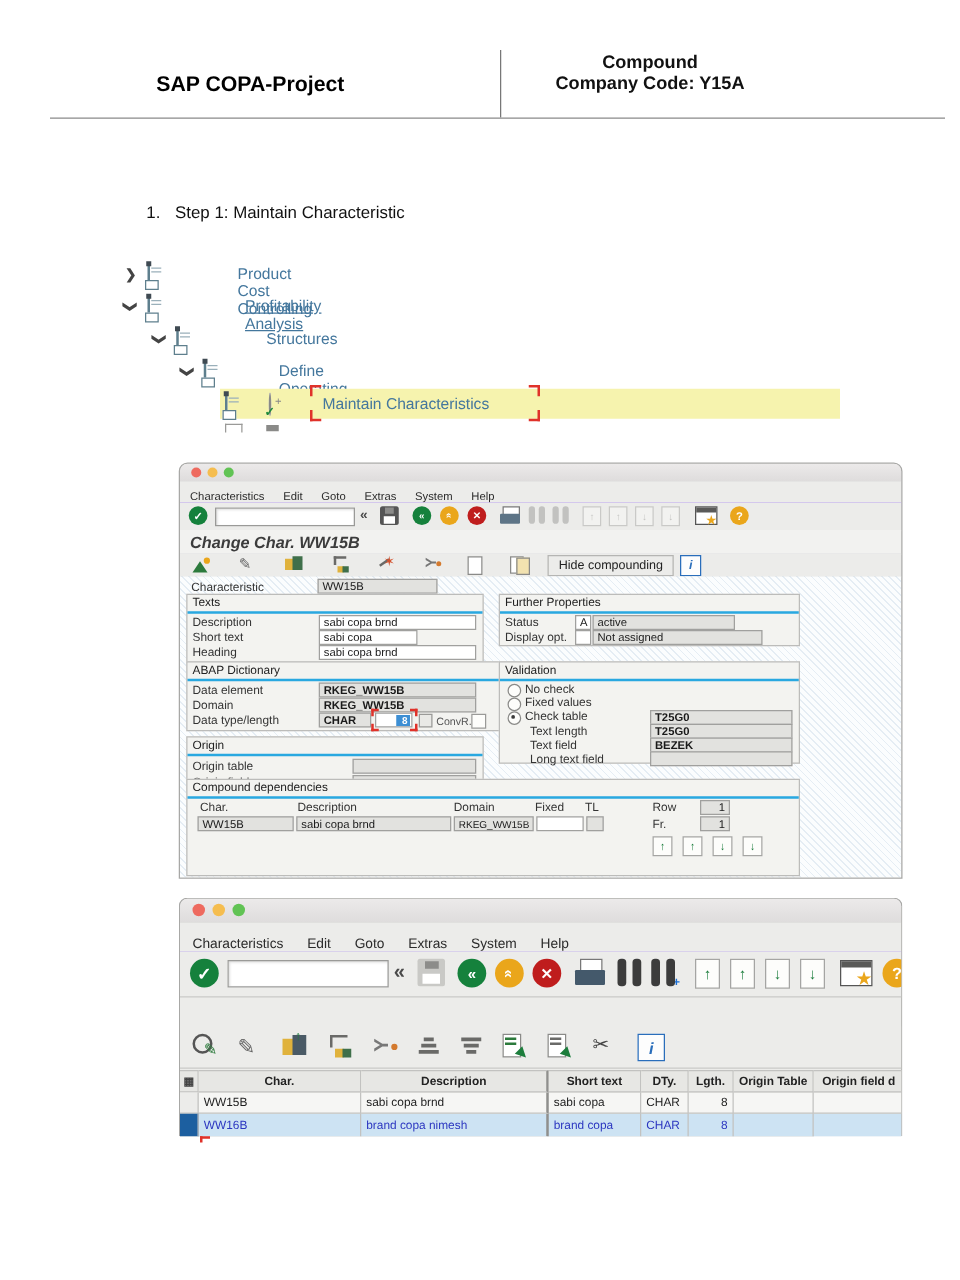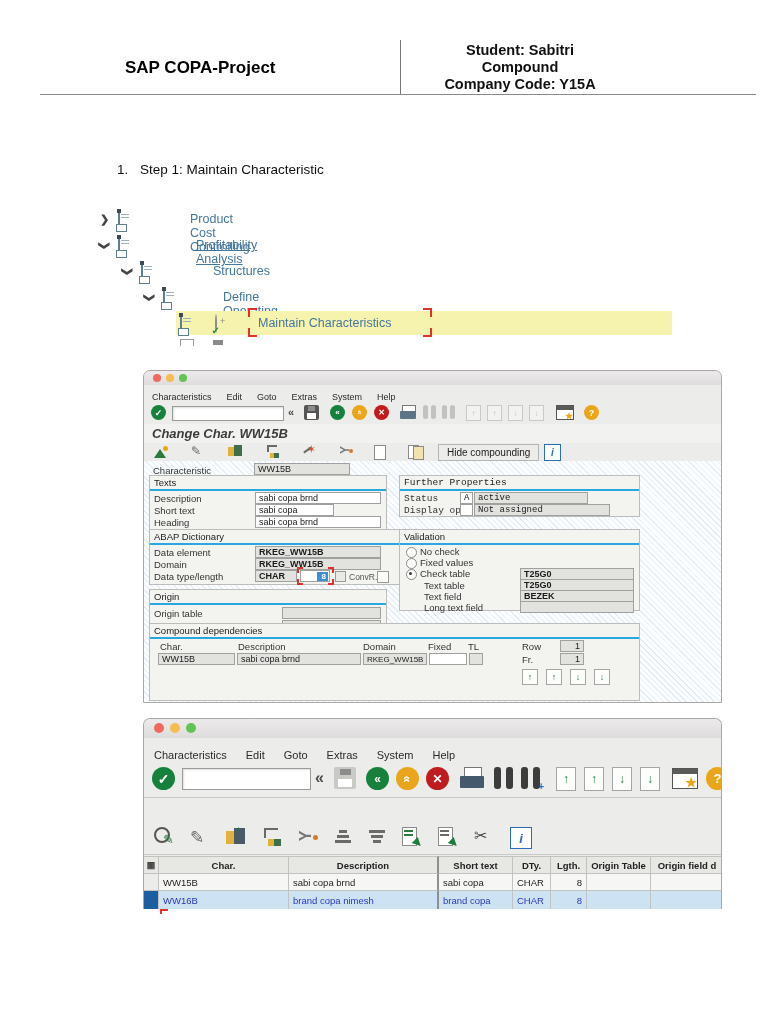--- a/index.html
+++ b/index.html
@@ -107,21 +107,20 @@
   .r-plain .c0{background:#ececea;}
 </style>
 </head>
 <body>
 
 <div class="page">
 
   <div class="abs doc-title" style="left:125px;top:58px;">SAP COPA-Project</div>
   <div class="abs vrule" style="left:400px;top:40px;height:54px;"></div>
   <div class="abs hdr-right" style="left:405px;top:42px;">
-    <div>Student: Sabitri</div>
     <div>Compound</div>
     <div>Company Code: Y15A</div>
   </div>
   <div class="abs hrule" style="left:40px;width:716px;top:94px;"></div>
 
   <div class="abs step" style="left:117px;top:162px;">1.</div>
   <div class="abs step" style="left:140px;top:162px;">Step 1: Maintain Characteristic</div>
 
   <div class="abs" style="left:90px;top:205px;width:590px;height:145px;">
     <div class="abs" style="left:10px;top:6px;">
@@ -243,21 +242,21 @@
         <span class="legend">Texts</span>
           <span class="rule"></span>
         <span class="lbl" style="left:4px;top:17px;">Description</span>
         <span class="inp" style="left:105px;top:16px;width:126px;">sabi copa brnd</span>
         <span class="lbl" style="left:4px;top:29px;">Short text</span>
         <span class="inp" style="left:105px;top:28px;width:79px;">sabi copa</span>
         <span class="lbl" style="left:4px;top:41px;">Heading</span>
         <span class="inp" style="left:105px;top:40px;width:126px;">sabi copa brnd</span>
       </div>
 
-      <div class="grp" style="left:255px;top:14px;width:241px;height:42px;font-family:Liberation Mono, monospace;">
+      <div class="grp" style="left:255px;top:14px;width:241px;height:42px;">
         <span class="legend">Further Properties</span>
           <span class="rule"></span>
         <span class="lbl" style="left:4px;top:17px;">Status</span>
         <span class="inp" style="left:60px;top:16px;width:13px;">A</span>
         <span class="inp ro" style="left:74px;top:16px;width:114px;">active</span>
         <span class="lbl" style="left:4px;top:29px;">Display opt.</span>
         <span class="inp" style="left:60px;top:28px;width:13px;"></span>
         <span class="inp ro" style="left:74px;top:28px;width:136px;">Not assigned</span>
       </div>
 
@@ -296,21 +295,21 @@
       <div class="grp" style="left:255px;top:68px;width:241px;height:82px;">
         <span class="legend">Validation</span>
           <span class="rule"></span>
         <span class="radio" style="left:6px;top:17px;"></span>
         <span class="lbl" style="left:20px;top:16px;">No check</span>
         <span class="radio" style="left:6px;top:28px;"></span>
         <span class="lbl" style="left:20px;top:27px;">Fixed values</span>
         <span class="radio on" style="left:6px;top:39px;"></span>
         <span class="lbl" style="left:20px;top:38px;">Check table</span>
         <span class="inp ro" style="left:120px;top:38px;width:114px;font-weight:700;">T25G0</span>
-        <span class="lbl" style="left:24px;top:50px;">Text table</span>
+        <span class="lbl" style="left:24px;top:50px;">Text length</span>
         <span class="inp ro" style="left:120px;top:49px;width:114px;font-weight:700;">T25G0</span>
         <span class="lbl" style="left:24px;top:61px;">Text field</span>
         <span class="inp ro" style="left:120px;top:60px;width:114px;font-weight:700;">BEZEK</span>
         <span class="lbl" style="left:24px;top:72px;">Long text field</span>
         <span class="inp ro" style="left:120px;top:71px;width:114px;"></span>
       </div>
 
       <div class="grp" style="left:5px;top:162px;width:491px;height:78px;">
         <span class="legend">Compound dependencies</span>
           <span class="rule"></span>

